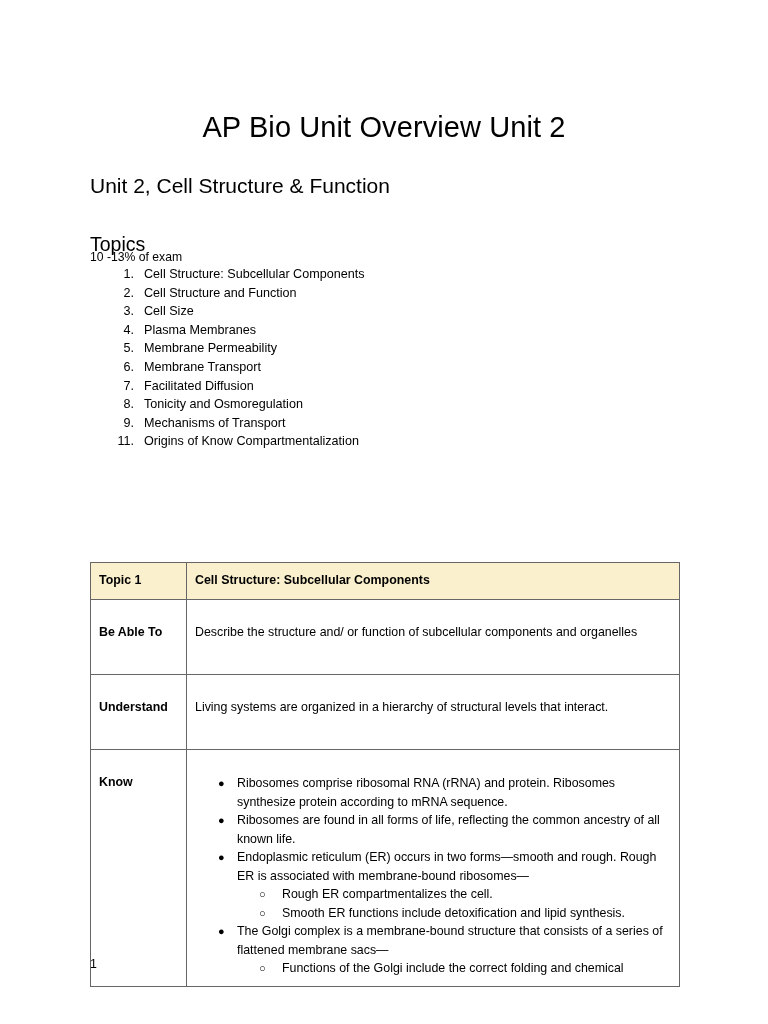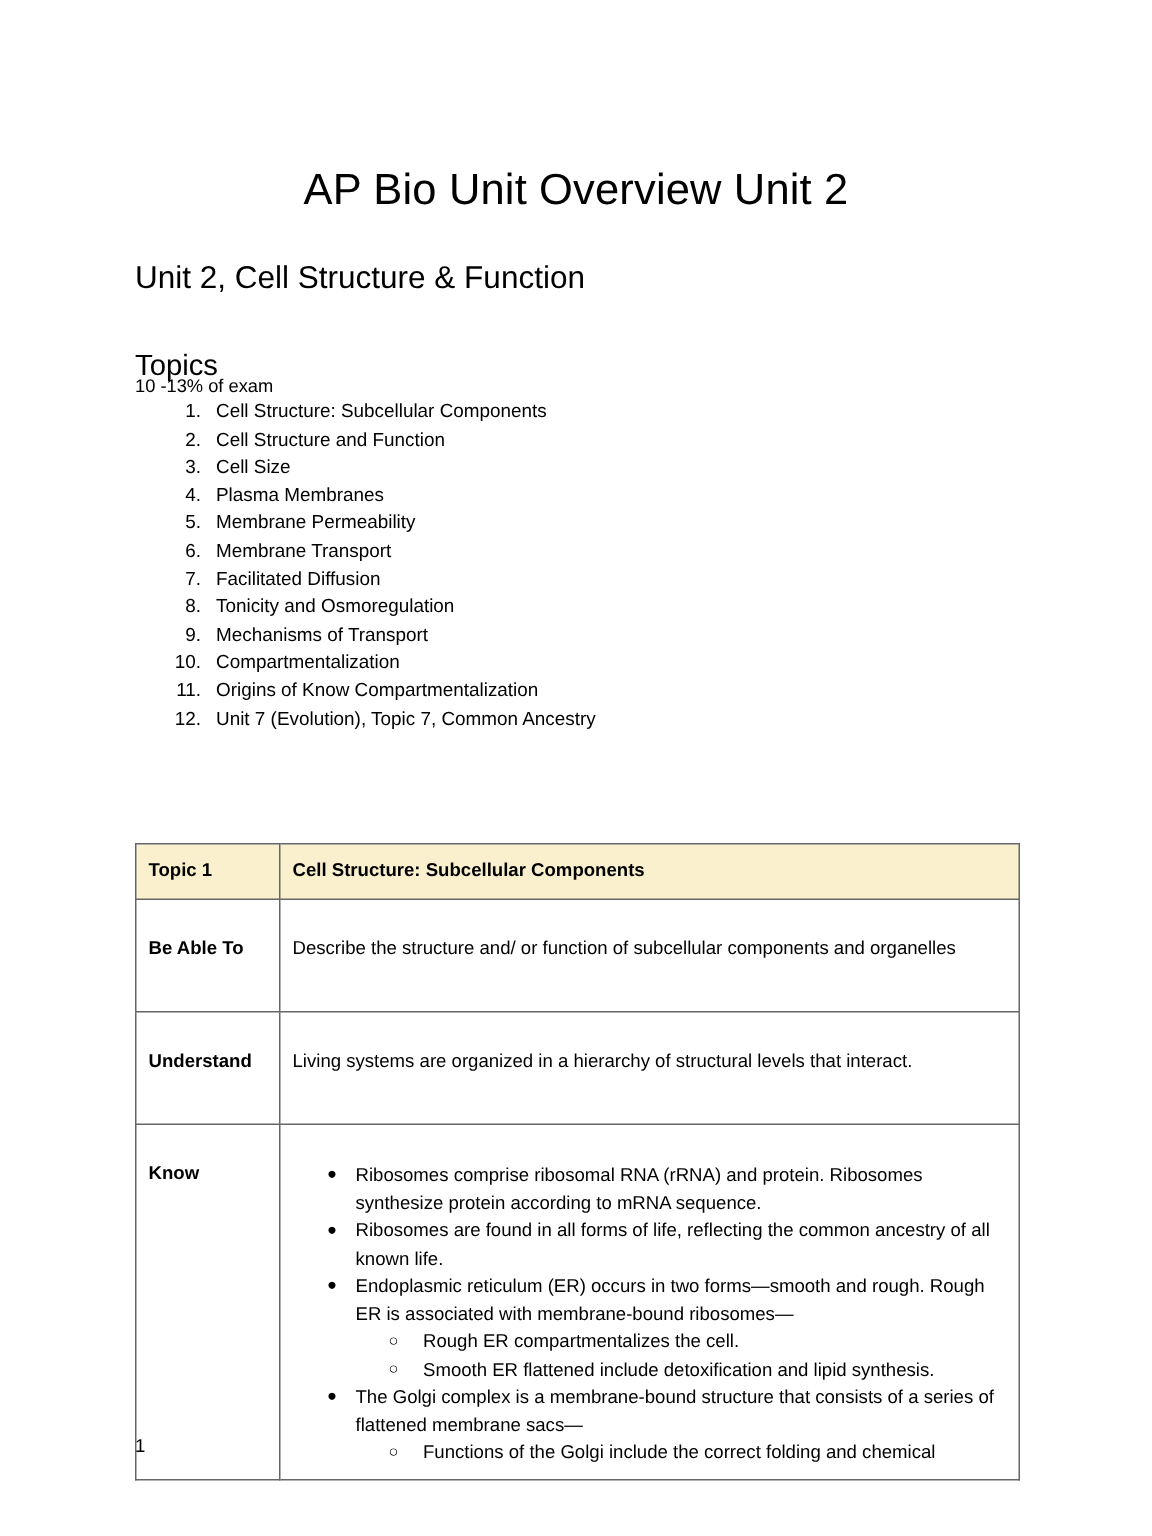--- a/index.html
+++ b/index.html
@@ -183,23 +183,21 @@
   <ol class="topic-list" id="topic-list">
       <li><span class="num">1.</span><span>Cell Structure: Subcellular Components</span></li>
       <li><span class="num">2.</span><span>Cell Structure and Function</span></li>
       <li><span class="num">3.</span><span>Cell Size</span></li>
       <li><span class="num">4.</span><span>Plasma Membranes</span></li>
       <li><span class="num">5.</span><span>Membrane Permeability</span></li>
       <li><span class="num">6.</span><span>Membrane Transport</span></li>
       <li><span class="num">7.</span><span>Facilitated Diffusion</span></li>
       <li><span class="num">8.</span><span>Tonicity and Osmoregulation</span></li>
       <li><span class="num">9.</span><span>Mechanisms of Transport</span></li>
-      <li class="wide"><span class="num">10.</span><span>Compartmentalization</span></li>
       <li class="wide"><span class="num">11.</span><span>Origins of Know Compartmentalization</span></li>
-      <li class="wide"><span class="num">12.</span><span>Unit 7 (Evolution), Topic 7, Common Ancestry</span></li>
     </ol>
 
   <h3 id="outline-heading" class="section-heading">Detailed Outline of Topics</h3>
 
   <table class="outline">
     <colgroup>
         <col class="c1">
         <col class="c2">
       </colgroup>
     <tbody>
@@ -216,21 +214,21 @@
         <td class="r-understand">Living systems are organized in a hierarchy of structural levels that interact.</td>
       </tr>
       <tr>
         <td class="label">Know</td>
         <td class="r-know">
           <ul class="bul" id="know-bullets">
               <li><span class="mk">●</span><span>Ribosomes comprise ribosomal RNA (rRNA) and protein. Ribosomes synthesize protein according to mRNA sequence.</span></li>
               <li><span class="mk">●</span><span>Ribosomes are found in all forms of life, reflecting the common ancestry of all known life.</span></li>
               <li><span class="mk">●</span><span>Endoplasmic reticulum (ER) occurs in two forms—smooth and rough. Rough ER is associated with membrane-bound ribosomes—</span><ul class="sub">
                   <li><span class="mk">○</span><span>Rough ER compartmentalizes the cell.</span></li>
-                  <li><span class="mk">○</span><span>Smooth ER flattened include detoxification and lipid synthesis.</span></li>
+                  <li><span class="mk">○</span><span>Smooth ER functions include detoxification and lipid synthesis.</span></li>
                 </ul></li>
               <li><span class="mk">●</span><span>The Golgi complex is a membrane-bound structure that consists of a series of flattened membrane sacs—</span><ul class="sub">
                   <li><span class="mk">○</span><span>Functions of the Golgi include the correct folding and chemical</span></li>
                 </ul></li>
             </ul>
         </td>
       </tr>
     </tbody>
   </table>
 

